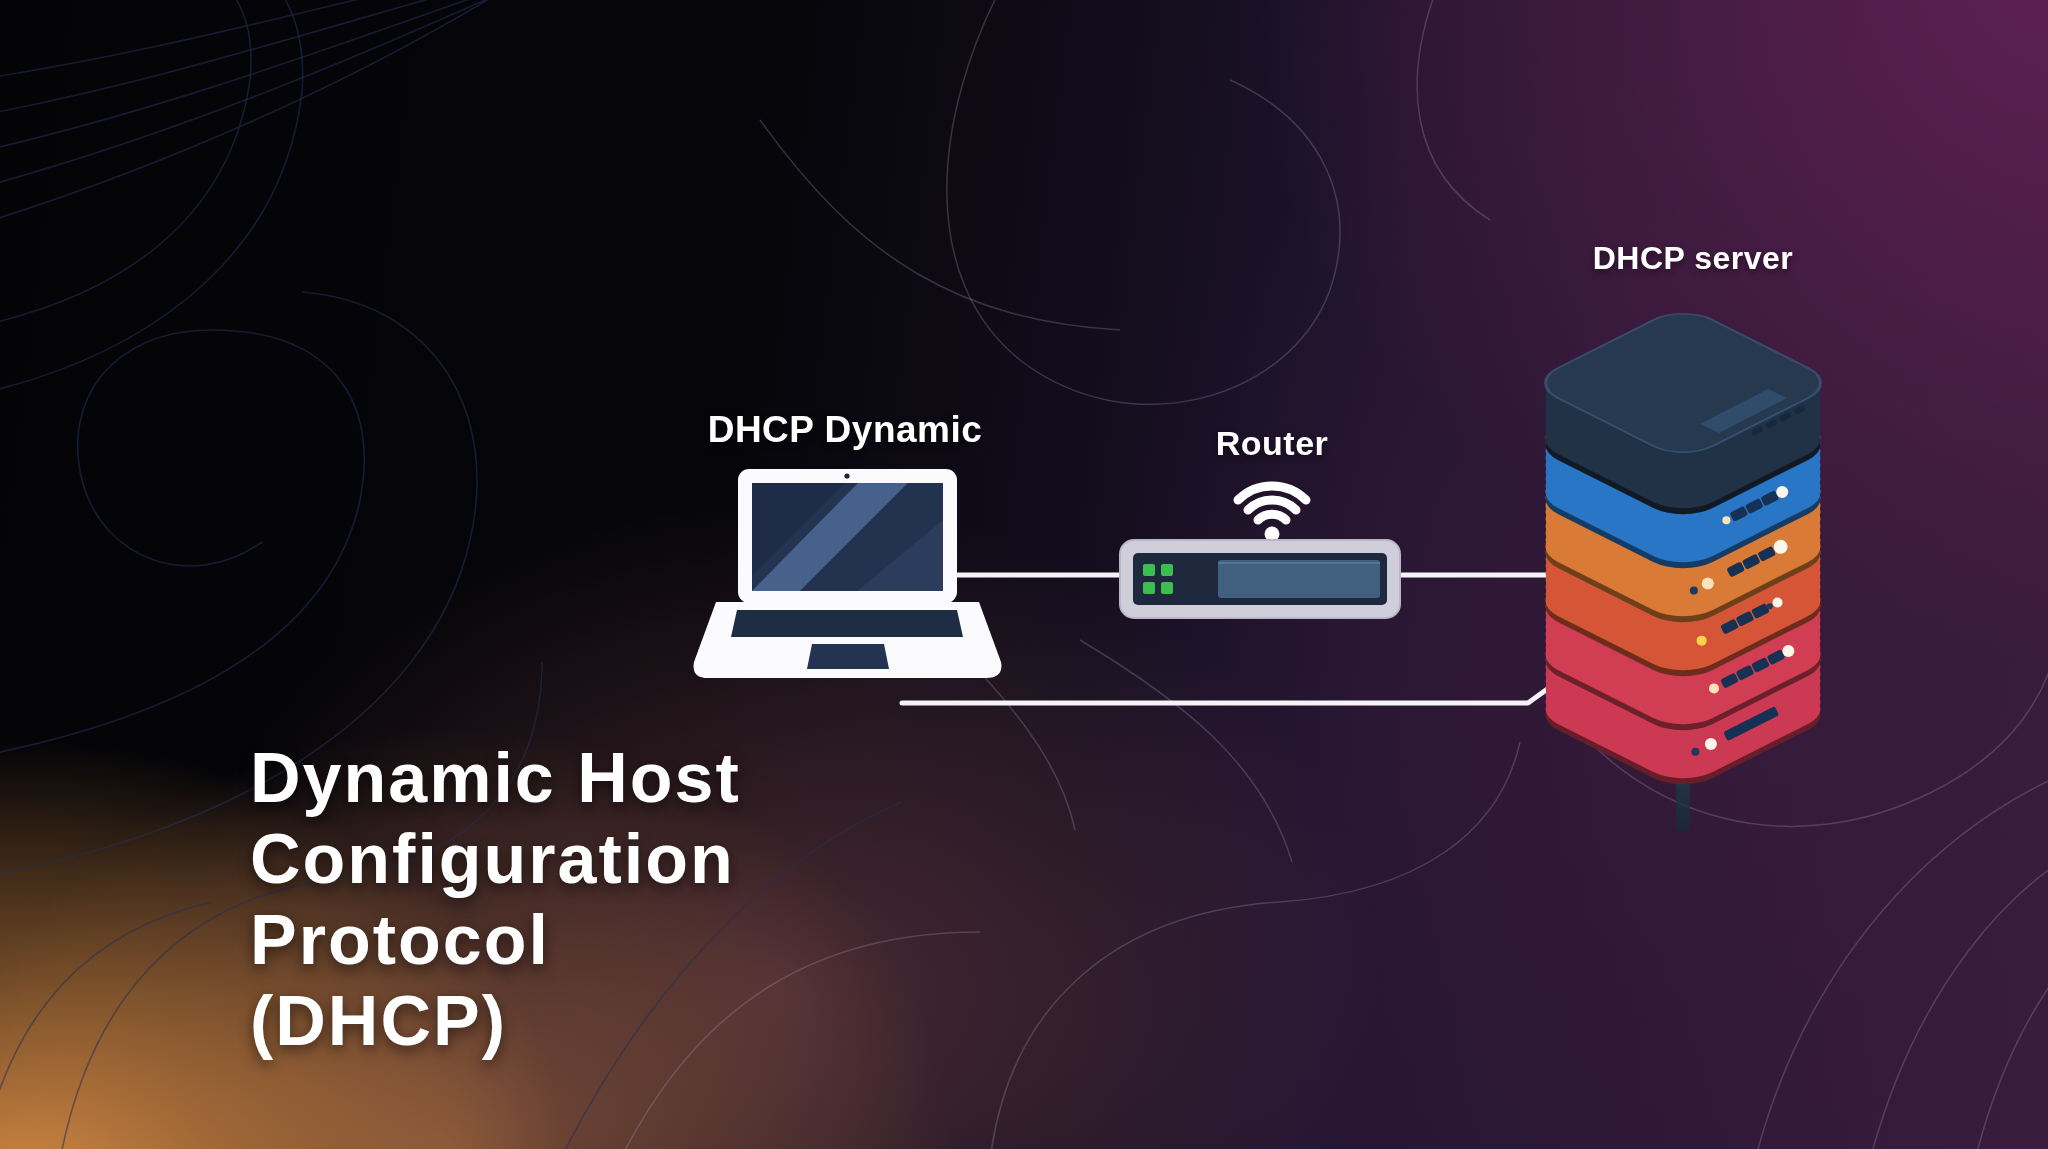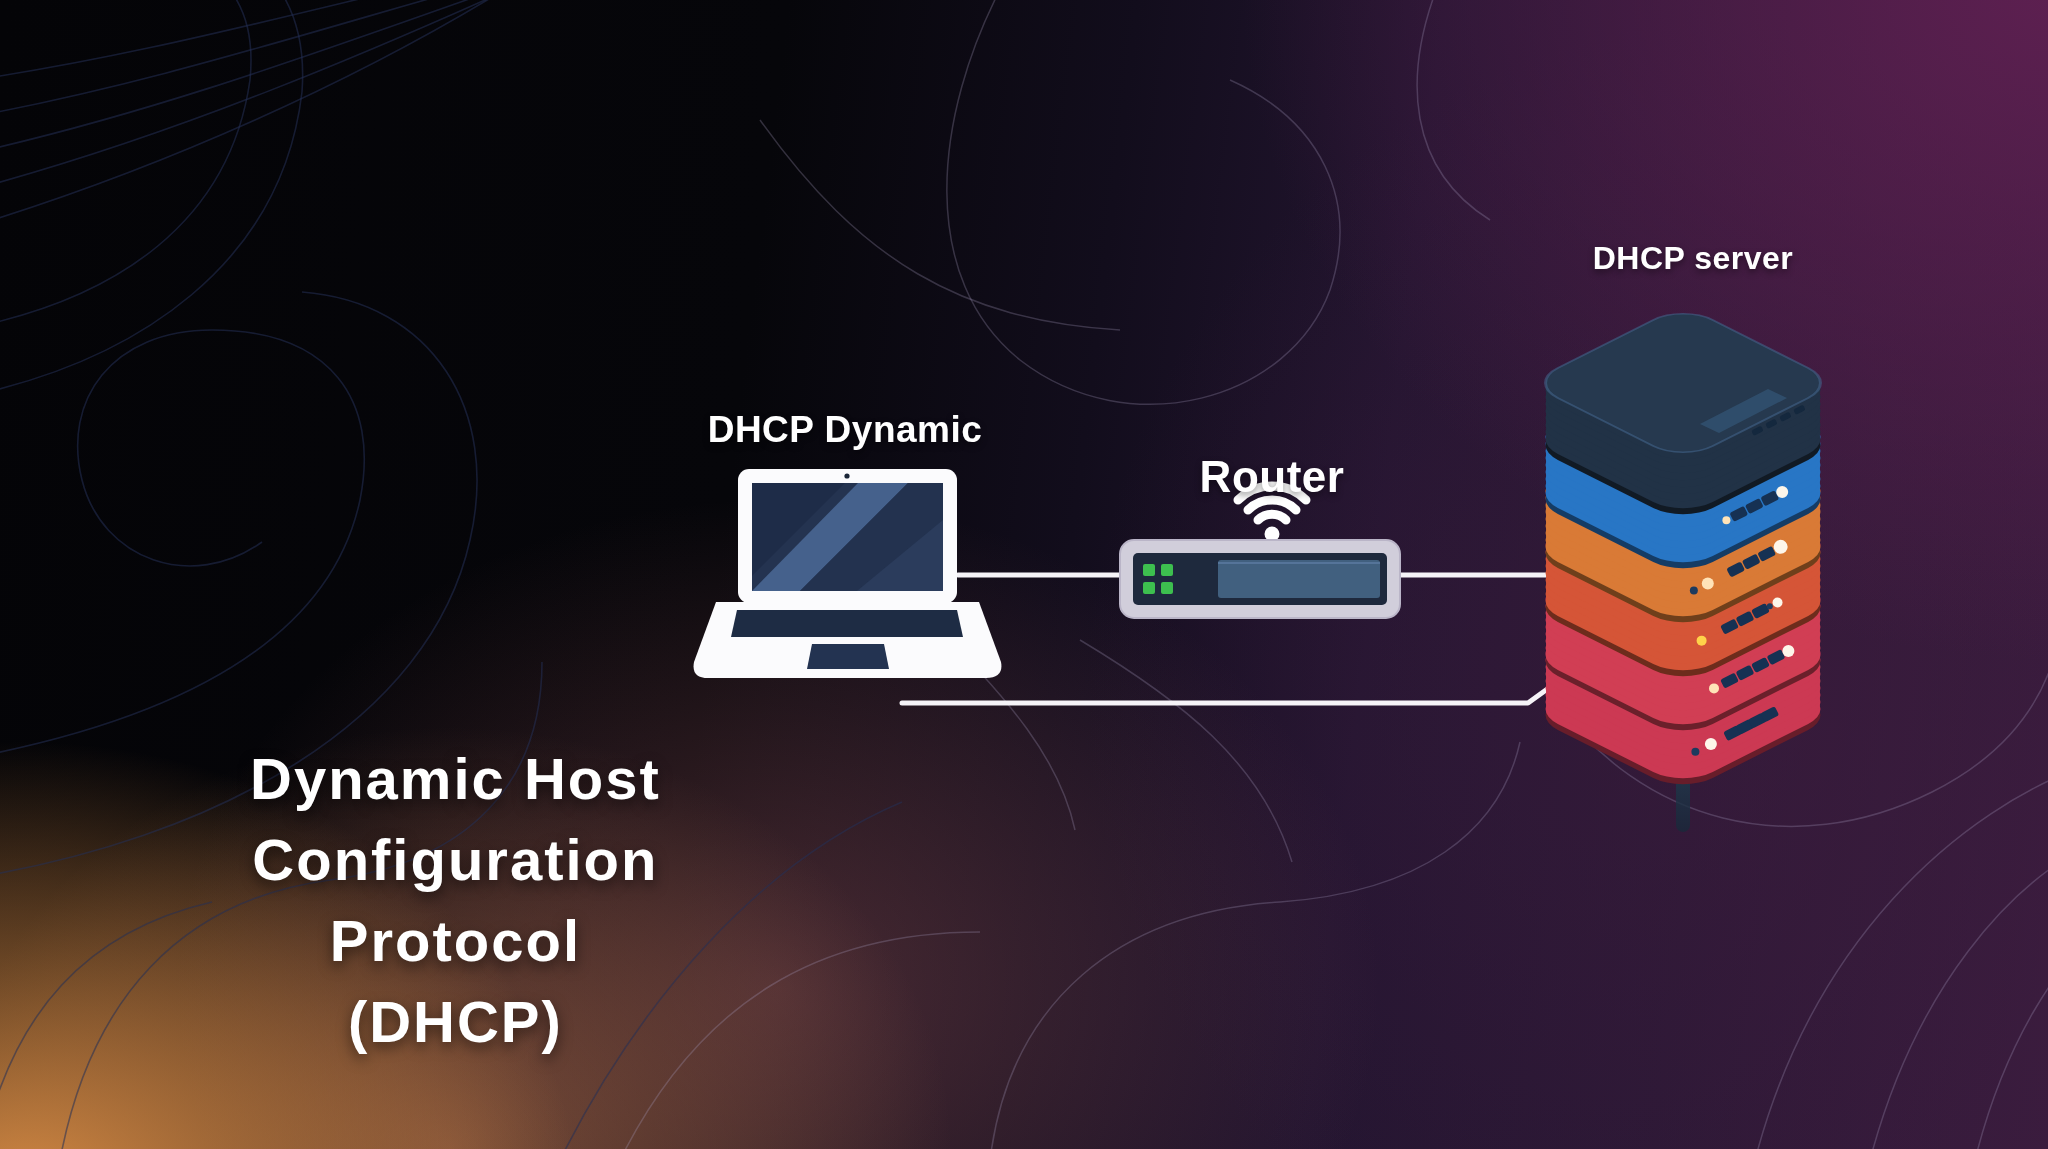--- a/index.html
+++ b/index.html
@@ -14,26 +14,26 @@
       radial-gradient(1150px 950px at 101% -2%, rgba(96,32,82,.95),  rgba(96,32,82,0) 72%),
       radial-gradient(900px 900px at 86% 60%,  rgba(62,28,62,.55),   rgba(62,28,62,0) 75%),
       linear-gradient(97deg,#040407 0%,#06060a 36%,#120d1c 52%,#231530 66%,#2b1835 82%,#3a1c3e 100%);
   }
 
   .scene{position:absolute;left:0;top:0;}
 
   .label{position:absolute;color:#ffffff;font-weight:bold;letter-spacing:.5px;
          text-shadow:0 3px 7px rgba(0,0,0,.45);transform:translateX(-50%);white-space:nowrap;}
   .label-client{left:845px;top:409px;font-size:37px;}
-  .label-router{left:1272px;top:452px;font-size:44px;}
+  .label-router{left:1272px;top:424px;font-size:34px;}
   .label-server{left:1693px;top:240px;font-size:32px;}
 
   .title{position:absolute;left:250px;top:738px;color:#ffffff;font-weight:bold;
-         font-size:58px;line-height:81px;letter-spacing:2px;white-space:pre-line;
-         text-shadow:0 5px 14px rgba(0,0,0,.55);text-align:center;}
+         font-size:70px;line-height:81px;letter-spacing:2px;white-space:pre-line;
+         text-shadow:0 5px 14px rgba(0,0,0,.55);}
 </style>
 </head>
 <body>
 
 <div class="bg"></div>
 
 <svg class="scene" width="2048" height="1149" viewBox="0 0 2048 1149">
   <defs>
     <linearGradient id="stemGrad" x1="0" y1="0" x2="0" y2="1">
       <stop offset="0" stop-color="#2e5065"></stop>

